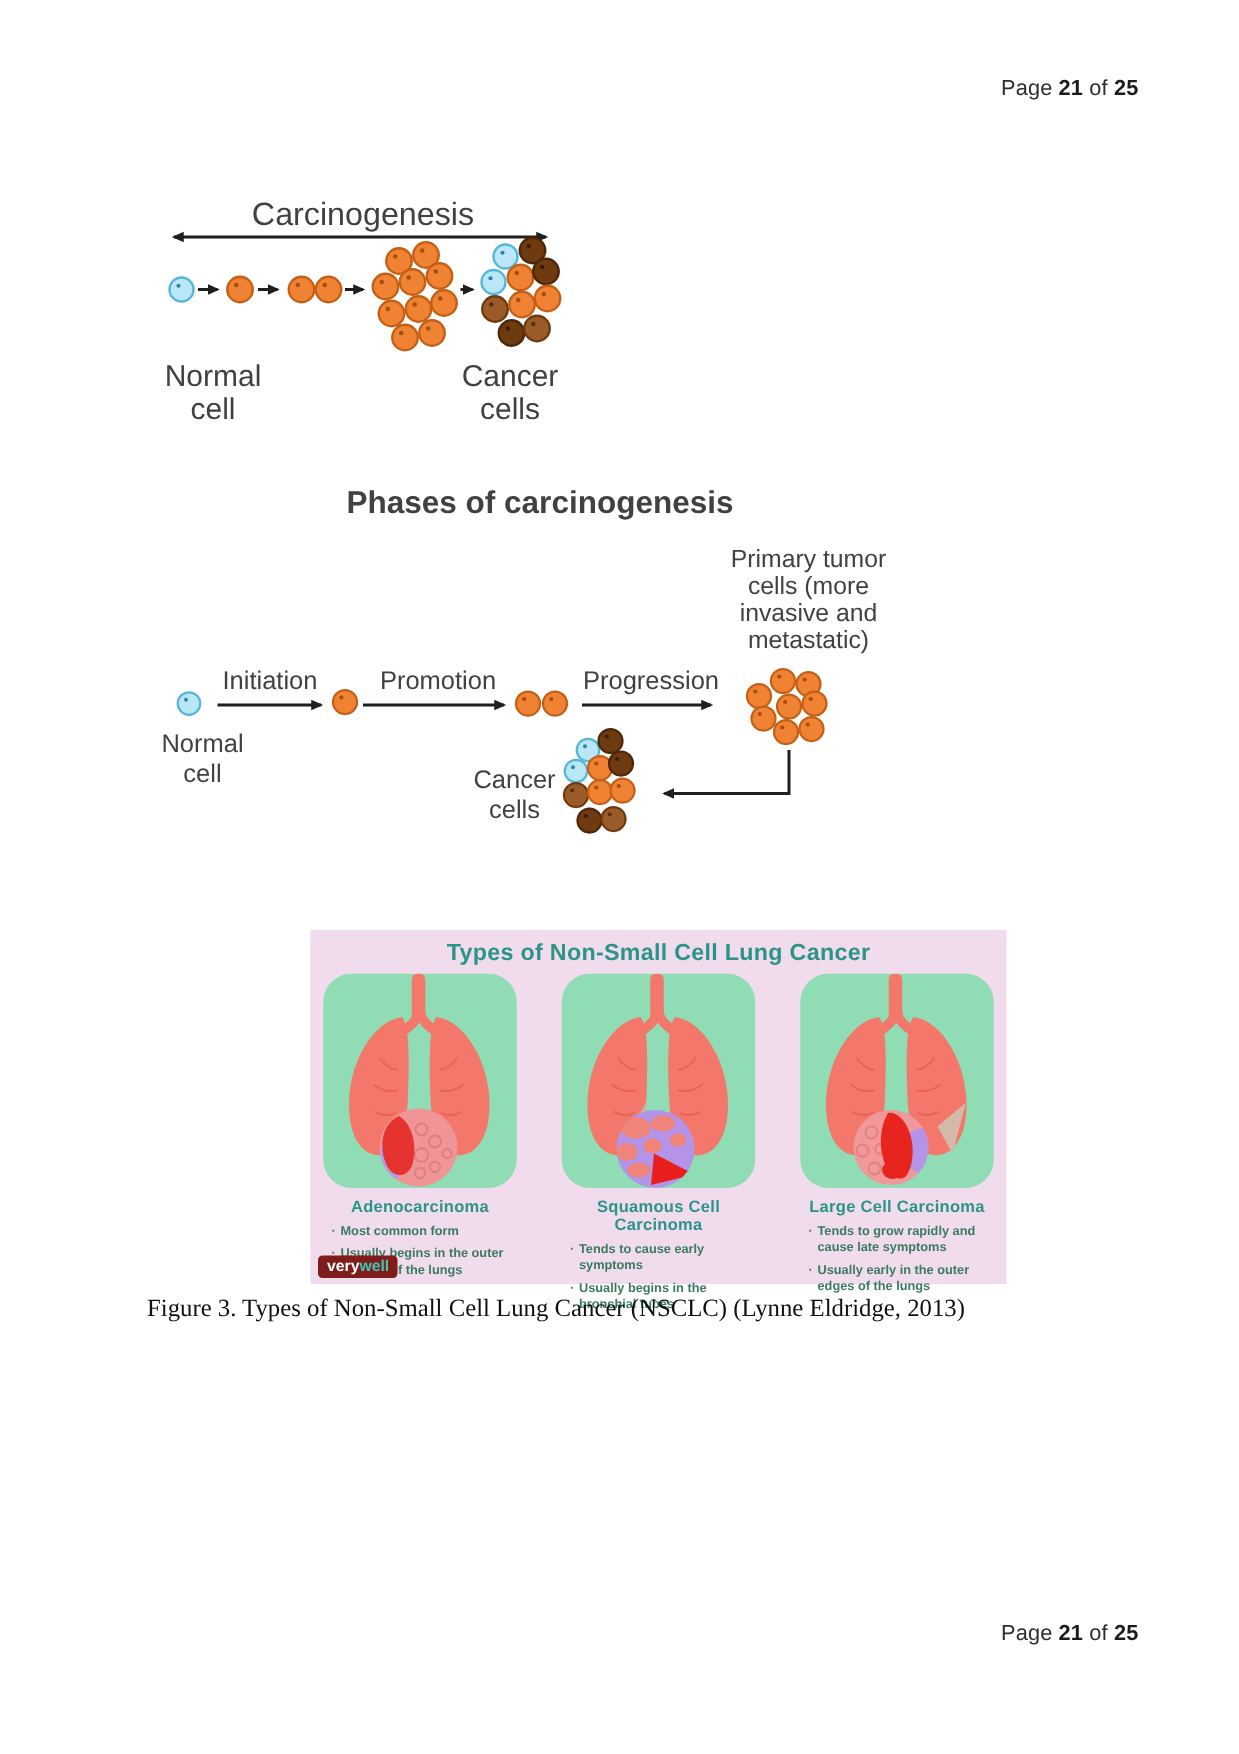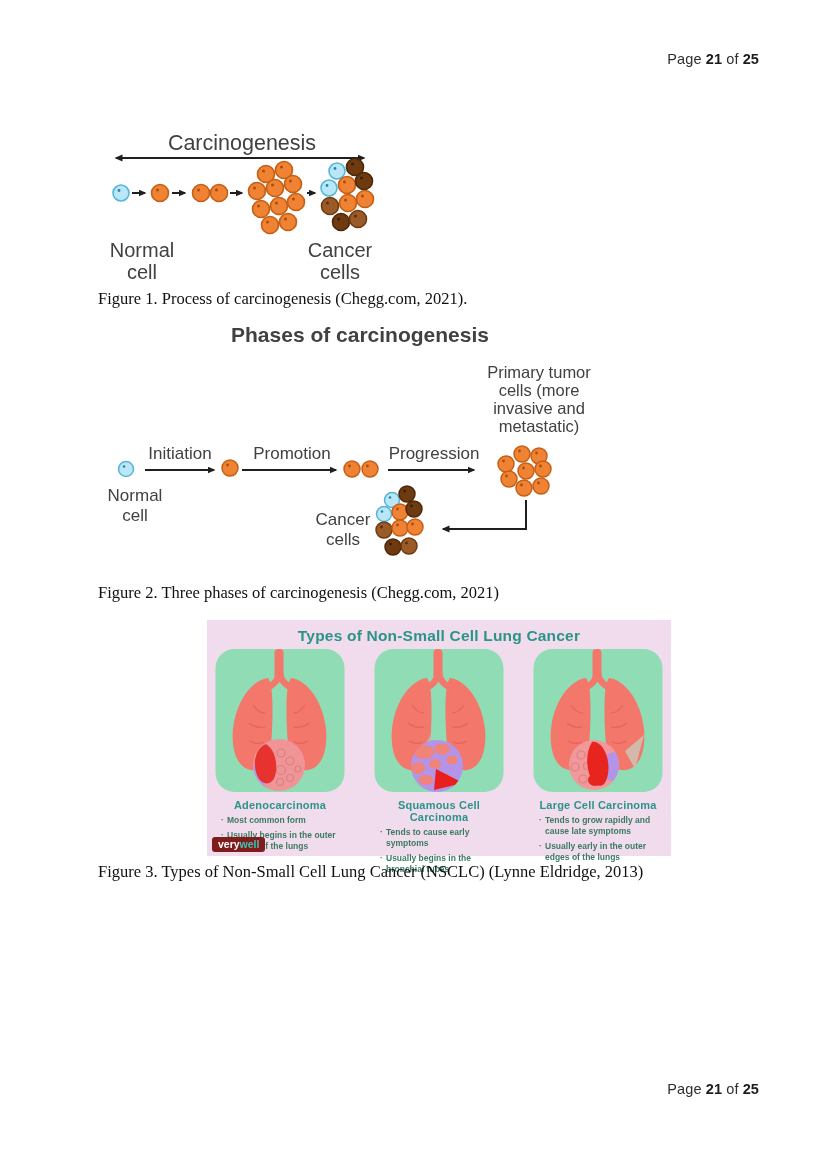--- a/index.html
+++ b/index.html
@@ -94,21 +94,20 @@
         <use href="#f1oc" x="270" y="81"></use>
       <use href="#f1bd" x="246" y="104"></use>
         <use href="#f1bl" x="263" y="101"></use>
     </g>
     <text class="dt" x="47" y="139" text-anchor="middle" font-size="20">Normal</text>
     <text class="dt" x="47" y="161" text-anchor="middle" font-size="20">cell</text>
     <text class="dt" x="245" y="139" text-anchor="middle" font-size="20">Cancer</text>
     <text class="dt" x="245" y="161" text-anchor="middle" font-size="20">cells</text>
   </svg>
 
-  <div class="caption cap1">Figure 1. Process of carcinogenesis (Chegg.com, 2021).</div>
 
   <svg class="fig2" width="510" height="250" viewBox="0 0 510 250">
     <defs>
       <marker id="ah2" markerWidth="9" markerHeight="8" refX="6.5" refY="3.5" orient="auto" markerUnits="userSpaceOnUse">
           <path d="M0,0 L8,3.5 L0,7 Z" fill="#1f1f1f"></path>
         </marker>
       <g id="f2oc">
           <circle r="8" fill="#f08233" stroke="#c45f15" stroke-width="1.5"></circle>
           <circle cx="-2.5" cy="-3" r="1.4" fill="#a84e0c"></circle>
         </g>
@@ -170,21 +169,20 @@
         <use href="#f2oc" x="317" y="209"></use>
       <use href="#f2bd" x="295" y="229"></use>
         <use href="#f2bl" x="311" y="228"></use>
     </g>
     <text class="dt" x="37" y="183" text-anchor="middle" font-size="17">Normal</text>
     <text class="dt" x="37" y="203" text-anchor="middle" font-size="17">cell</text>
     <text class="dt" x="245" y="207" text-anchor="middle" font-size="17">Cancer</text>
     <text class="dt" x="245" y="227" text-anchor="middle" font-size="17">cells</text>
   </svg>
 
-  <div class="caption cap2">Figure 2. Three phases of carcinogenesis (Chegg.com, 2021)</div>
 
   <div class="figure3">
     <div class="fig3-title">Types of Non-Small Cell Lung Cancer</div>
     <div class="fig3-row">
 
       <div class="fig3-col">
         <div class="panel-art">
           <svg width="130" height="143" viewBox="0 0 130 143">
             <rect x="0.5" y="0" width="129" height="143" rx="19" fill="#8fdcb5"></rect>
             <rect x="59.5" y="0" width="9" height="33" rx="4" fill="#f4776b"></rect>

